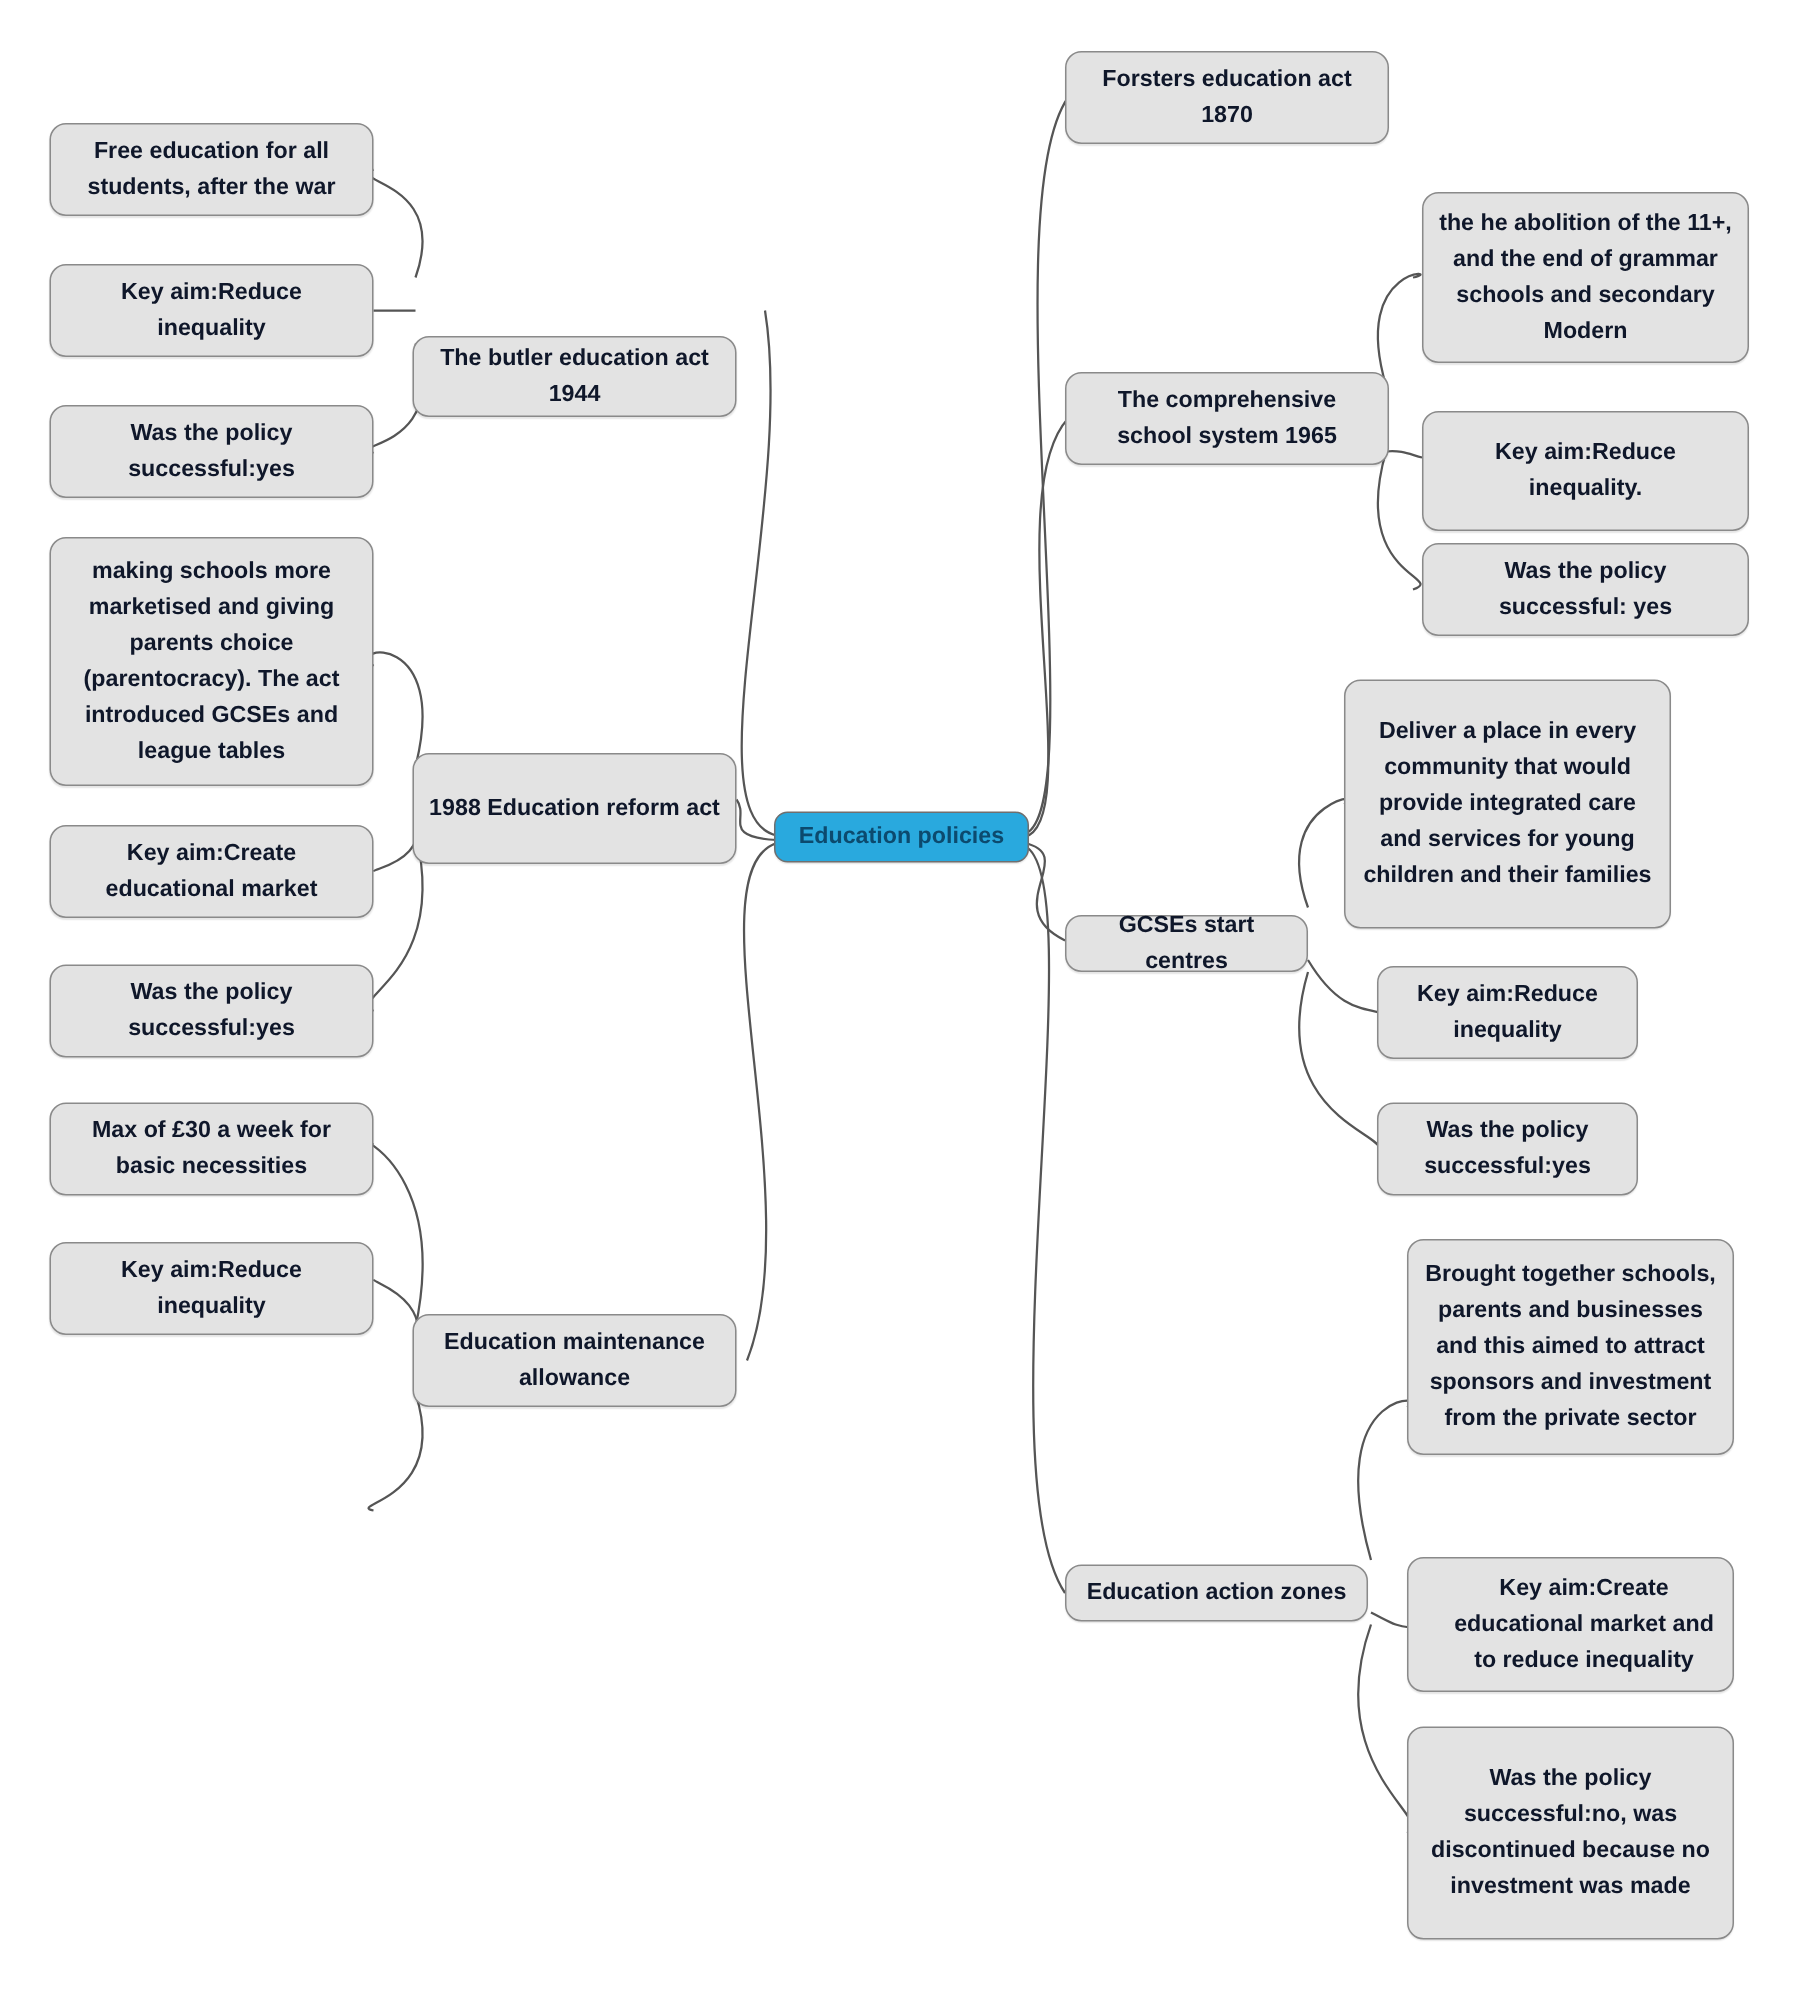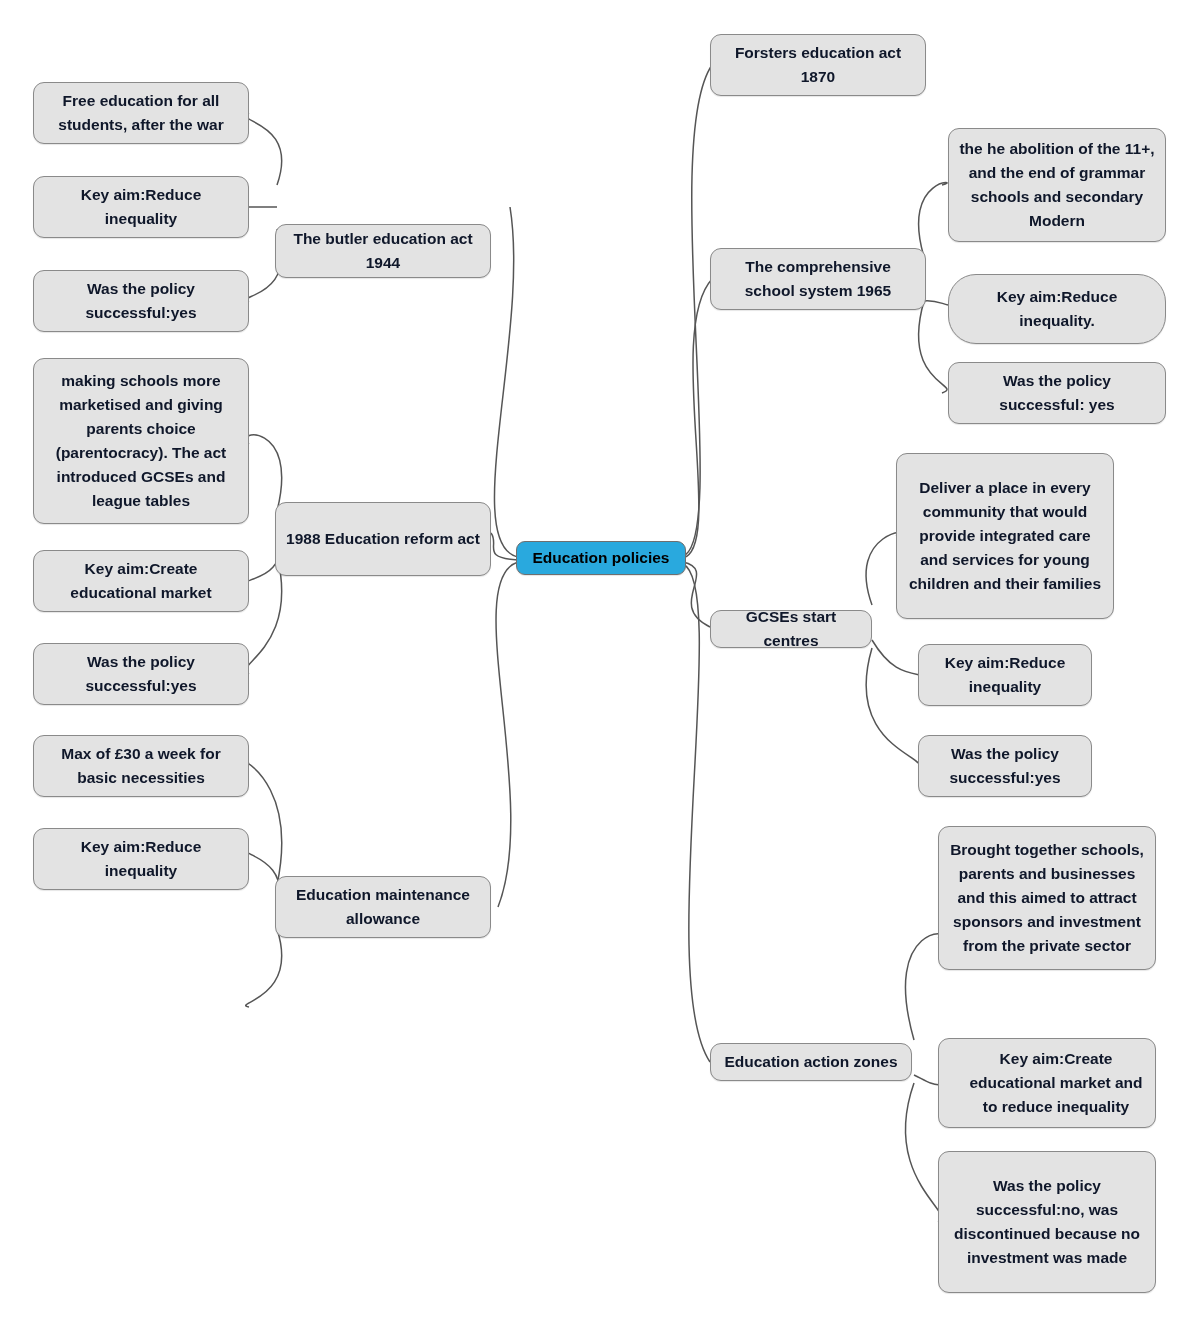--- a/index.html
+++ b/index.html
@@ -37,21 +37,21 @@
     font-weight: bold;
     font-size: 15.5px;
     line-height: 24px;
     padding: 4px 10px;
     box-shadow: 0 1px 1px rgba(0,0,0,0.10);
   }
   .node.root {
     background: #29a9de;
     border: 1.6px solid #6f6f6f;
     border-radius: 9px;
-    color: #000000;
+    color: #0c4a6e;
     font-size: 15.5px;
   }
   .node span {
     display: block;
     width: 100%;
   }
 </style>
 </head>
 <body>
 
@@ -149,21 +149,21 @@
   </div>
 
   <div class="node" style="left:710px; top:248px; width:216px; height:62px;">
     <span>The comprehensive school system 1965</span>
   </div>
 
   <div class="node" style="left:948px; top:128px; width:218px; height:114px;">
     <span>the he abolition of the 11+, and the end of grammar schools and secondary Modern</span>
   </div>
 
-  <div class="node" style="left:948px; top:274px; width:218px; height:70px;border-radius:28px;">
+  <div class="node" style="left:948px; top:274px; width:218px; height:80px;">
     <span>Key aim:Reduce inequality.</span>
   </div>
 
   <div class="node" style="left:948px; top:362px; width:218px; height:62px;">
     <span>Was the policy successful: yes</span>
   </div>
 
   <div class="node" style="left:710px; top:610px; width:162px; height:38px;">
     <span>GCSEs start centres</span>
   </div>

